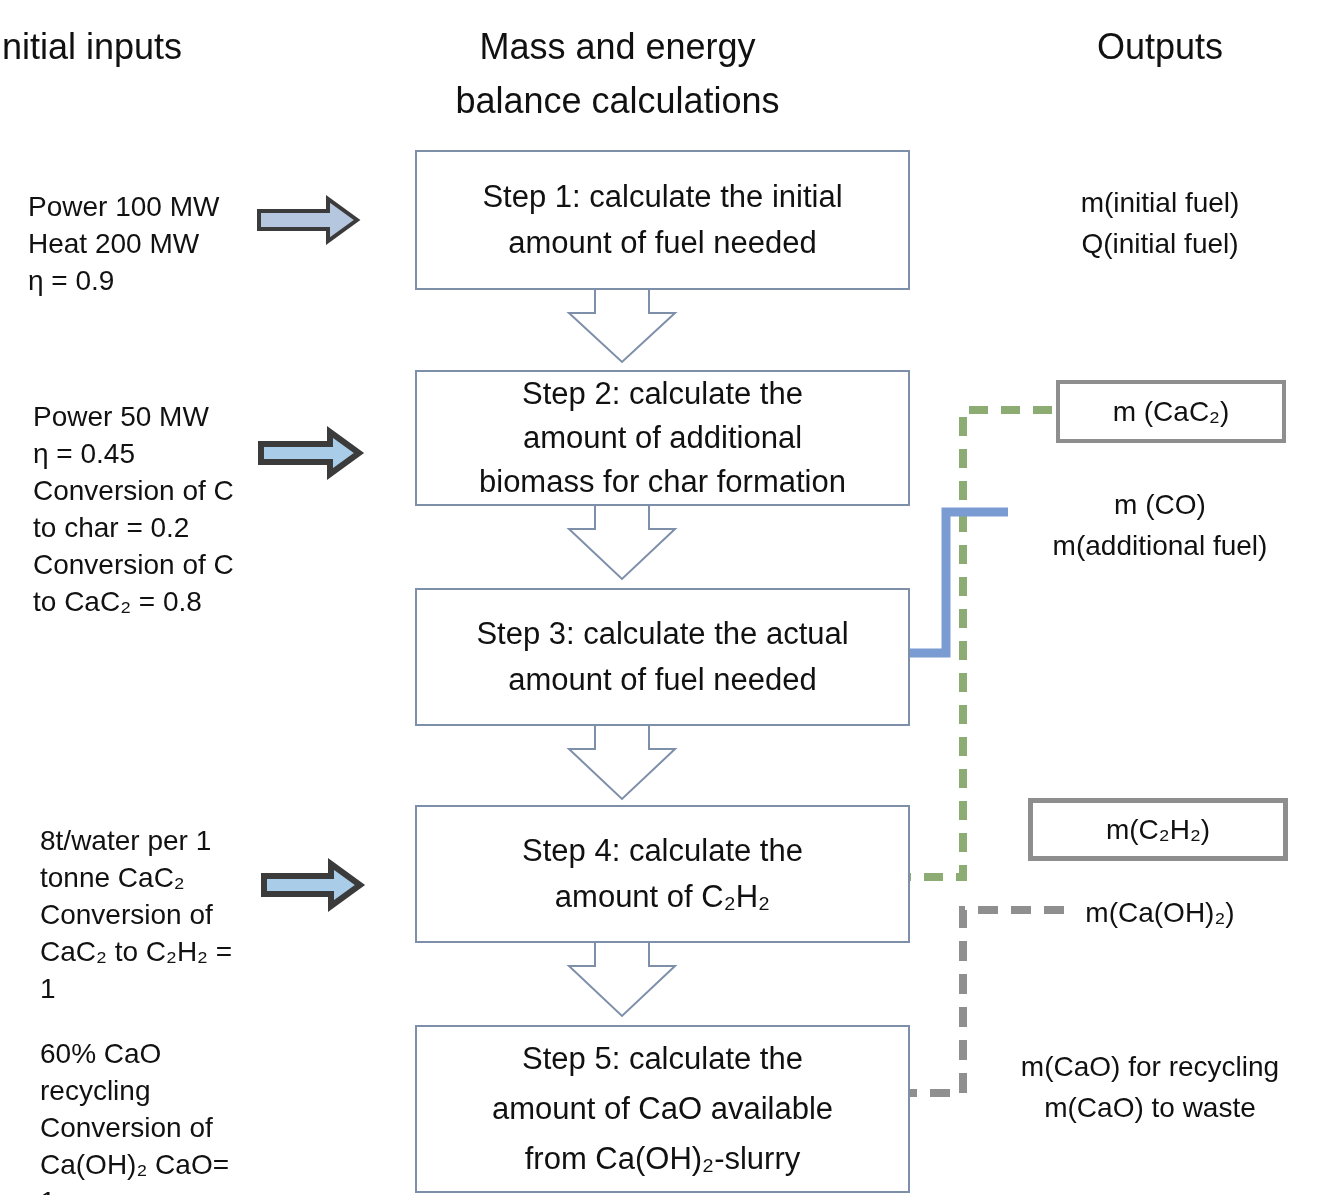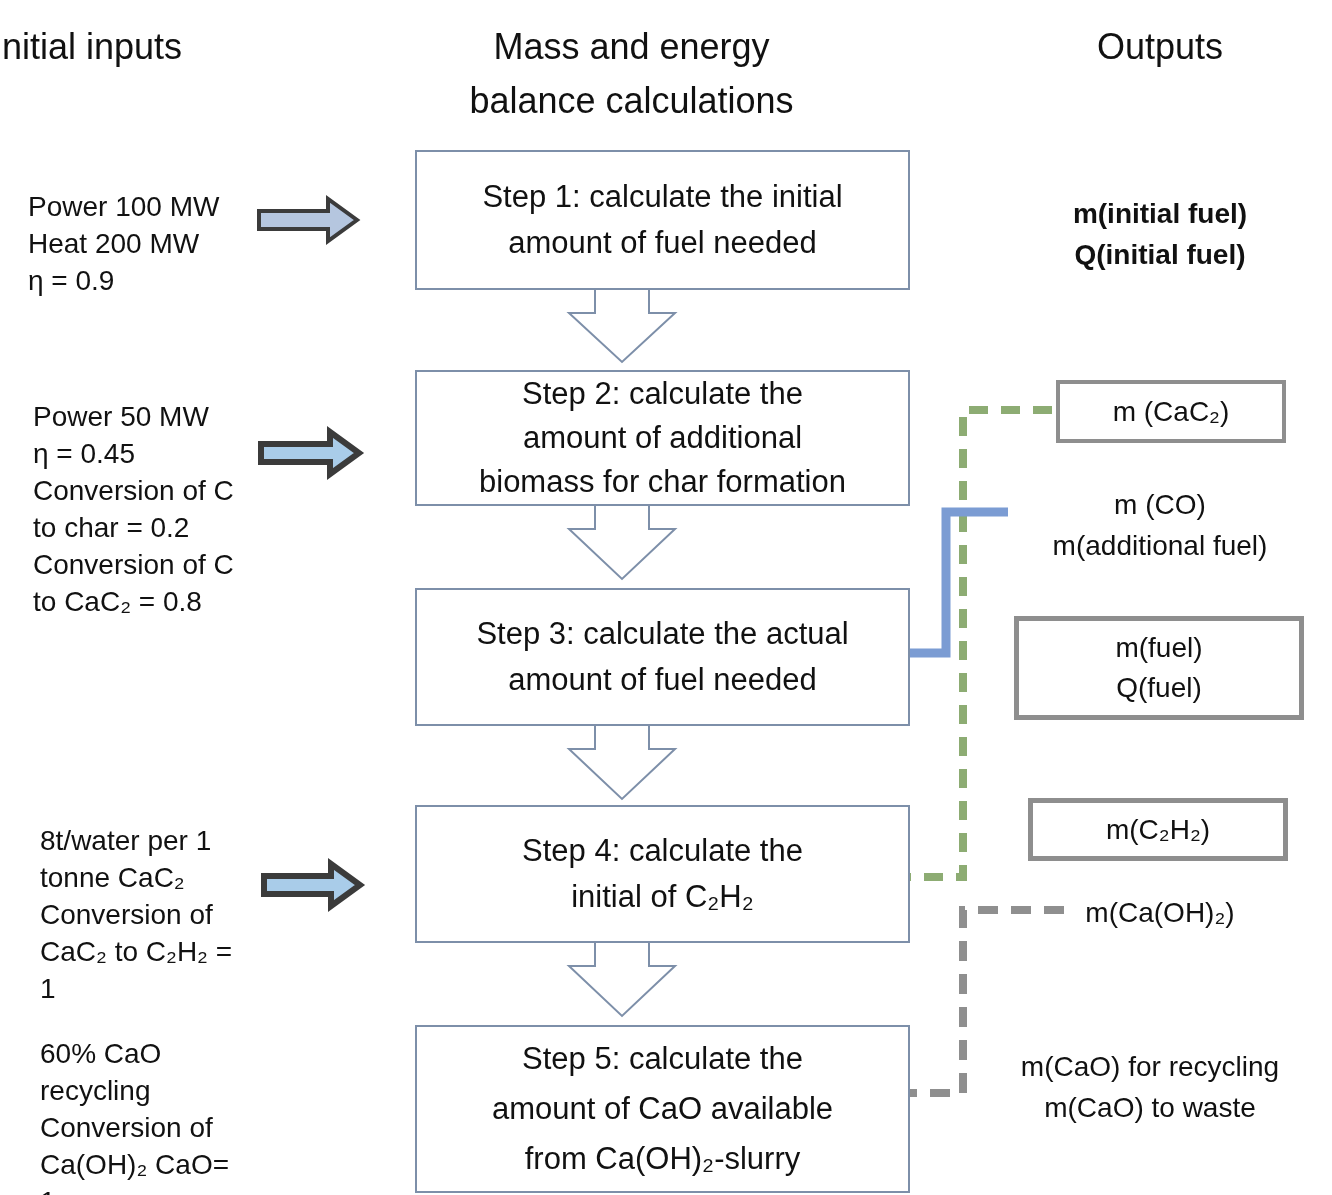--- a/index.html
+++ b/index.html
@@ -47,21 +47,21 @@
     <polygon points="872,877 901,861 901,893" fill="#8dac73"></polygon>
 
     <polyline points="1008,512 946,512 946,653 893,653" fill="none" stroke="#7b9cd3" stroke-width="9"></polyline>
     <polygon points="871,653 899,638 899,668" fill="#7b9cd3"></polygon>
 
     <polyline points="1064,910 963,910 963,1093 896,1093" fill="none" stroke="#8f8f8f" stroke-width="8" stroke-dasharray="20 13"></polyline>
     <polygon points="873,1093 900,1078 900,1108" fill="#8f8f8f"></polygon>
   </svg>
 
   <div class="hdr" style="left:-8px;top:20px;">Initial inputs</div>
-  <div class="hdr hdr-mid" style="left:384px;top:20px;width:495px;">
+  <div class="hdr hdr-mid" style="left:370px;top:20px;width:495px;">
     <div>Mass and energy</div>
     <div>balance calculations</div>
   </div>
   <div class="hdr" style="left:990px;top:20px;width:340px;text-align:center;">Outputs</div>
 
   <div class="input-block" style="left:28px;top:188px;">
     <div>Power 100 MW</div>
     <div>Heat 200 MW</div>
     <div>η = 0.9</div>
   </div>
@@ -96,46 +96,42 @@
     <div>Step 2: calculate the</div>
     <div>amount of additional</div>
     <div>biomass for char formation</div>
   </div>
   <div class="step-box" style="top:588px;height:138px;">
     <div>Step 3: calculate the actual</div>
     <div>amount of fuel needed</div>
   </div>
   <div class="step-box" style="top:805px;height:138px;align-items:center;">
     <div>Step 4: calculate the</div>
-    <div>initial of C₂H₂</div>
+    <div>amount of C₂H₂</div>
   </div>
   <div class="step-box" style="top:1025px;height:168px;line-height:50px;">
     <div>Step 5: calculate the</div>
     <div>amount of CaO available</div>
     <div>from Ca(OH)₂-slurry</div>
   </div>
 
-  <div class="out-text" style="left:990px;top:193px;width:340px;font-weight:bold;">
+  <div class="out-text" style="left:990px;top:182px;width:340px;">
     <div>m(initial fuel)</div>
     <div>Q(initial fuel)</div>
   </div>
 
   <div class="out-box ob-thin" style="left:1056px;top:380px;width:230px;height:63px;">
     <div>m (CaC₂)</div>
   </div>
 
   <div class="out-text" style="left:990px;top:484px;width:340px;">
     <div>m (CO)</div>
     <div>m(additional fuel)</div>
   </div>
 
-  <div class="out-box ob-thick" style="left:1014px;top:616px;width:290px;height:104px;">
-    <div>m(fuel)</div>
-    <div>Q(fuel)</div>
-  </div>
 
   <div class="out-box ob-thick" style="left:1028px;top:798px;width:260px;height:63px;">
     <div>m(C₂H₂)</div>
   </div>
 
   <div class="out-text" style="left:1000px;top:892px;width:320px;">
     <div>m(Ca(OH)₂)</div>
   </div>
 
   <div class="out-text" style="left:970px;top:1046px;width:360px;">

